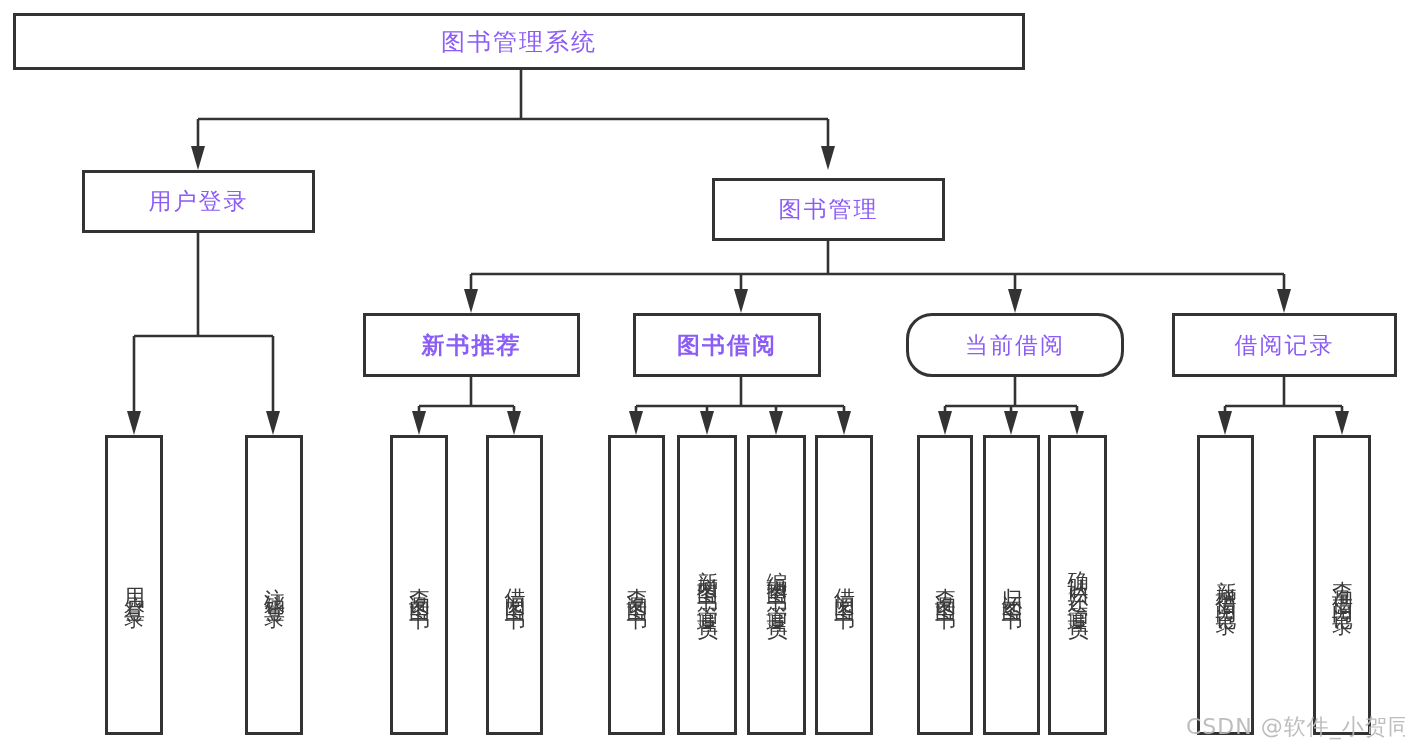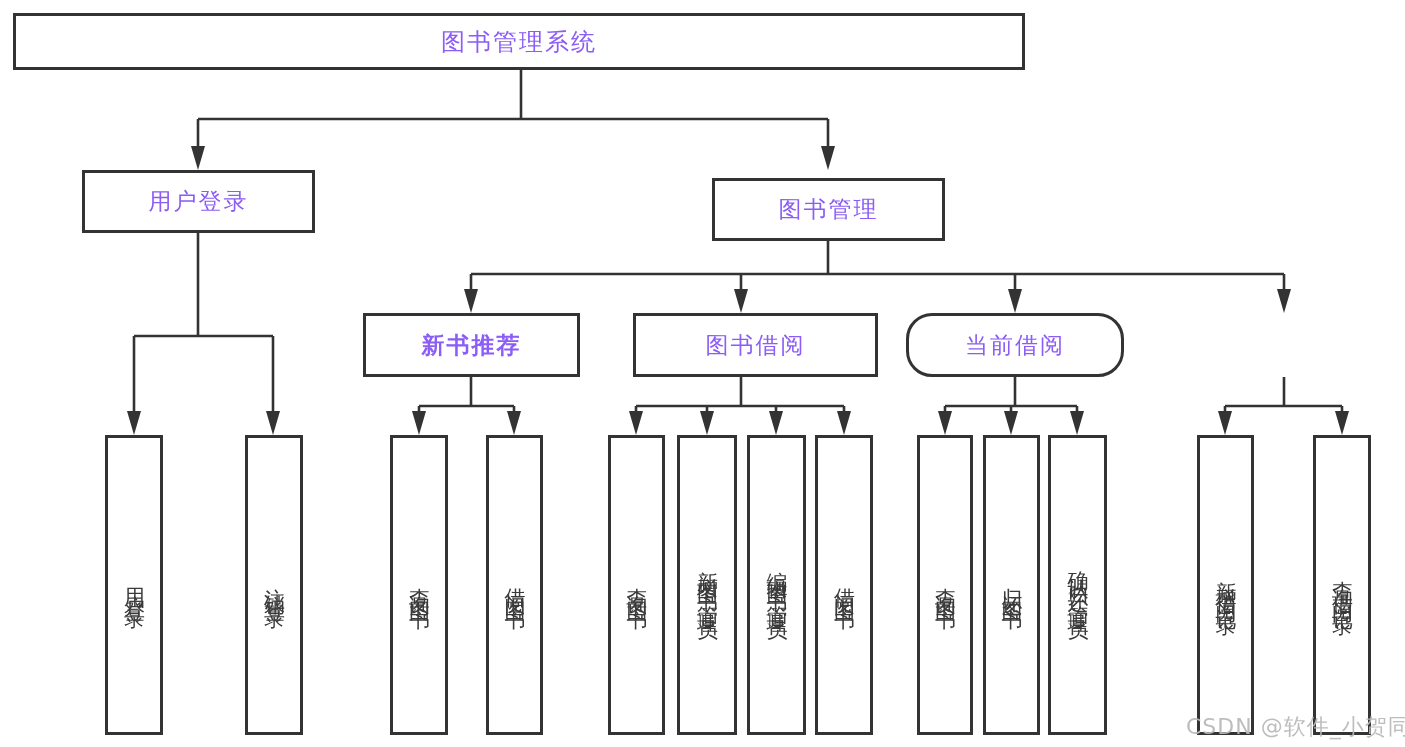--- a/index.html
+++ b/index.html
@@ -129,25 +129,28 @@
   <div class="hbox" style="left:82px; top:170px; width:233px; height:63px;">
     <span>用户登录</span>
   </div>
   <div class="hbox" style="left:712px; top:178px; width:233px; height:63px;">
     <span>图书管理</span>
   </div>
 
   <div class="hbox" style="left:363px; top:313px; width:217px; height:64px;font-weight:bold;">
     <span>新书推荐</span>
   </div>
-  <div class="hbox" style="left:633px; top:313px; width:245px; height:64px;">
+  <div class="hbox" style="left:633px; top:313px; width:188px; height:64px;font-weight:bold;">
     <span>图书借阅</span>
   </div>
   <div class="hbox" style="left:906px; top:313px; width:218px; height:64px;border-radius:26px;">
     <span>当前借阅</span>
+  </div>
+  <div class="hbox" style="left:1172px; top:313px; width:225px; height:64px;">
+    <span>借阅记录</span>
   </div>
 
   <div class="vbox" style="left:105px; width:58px;">
     <span>用户登录</span>
   </div>
   <div class="vbox" style="left:245px; width:58px;">
     <span>注销登录</span>
   </div>
 
   <div class="vbox" style="left:390px; width:58px;">

